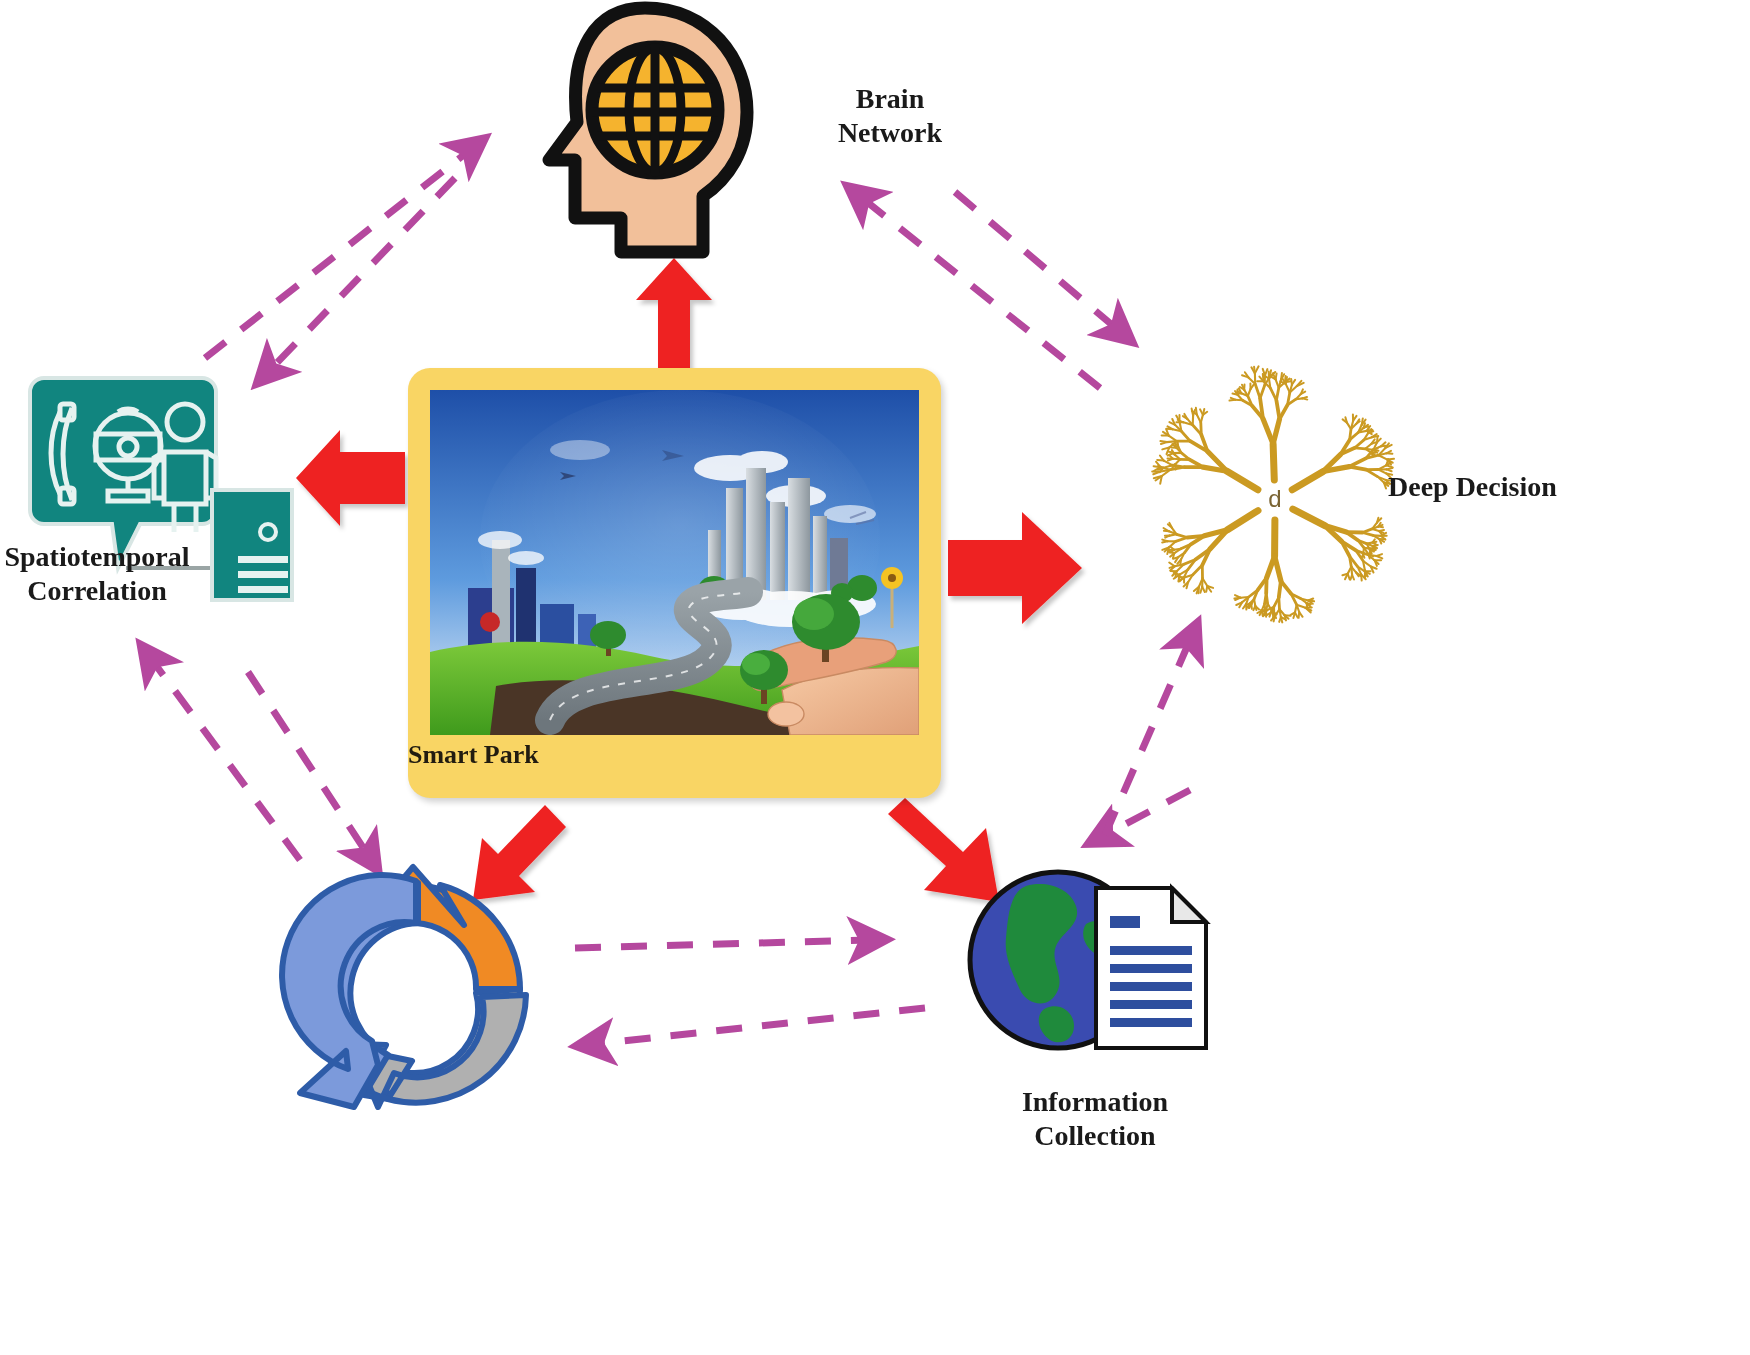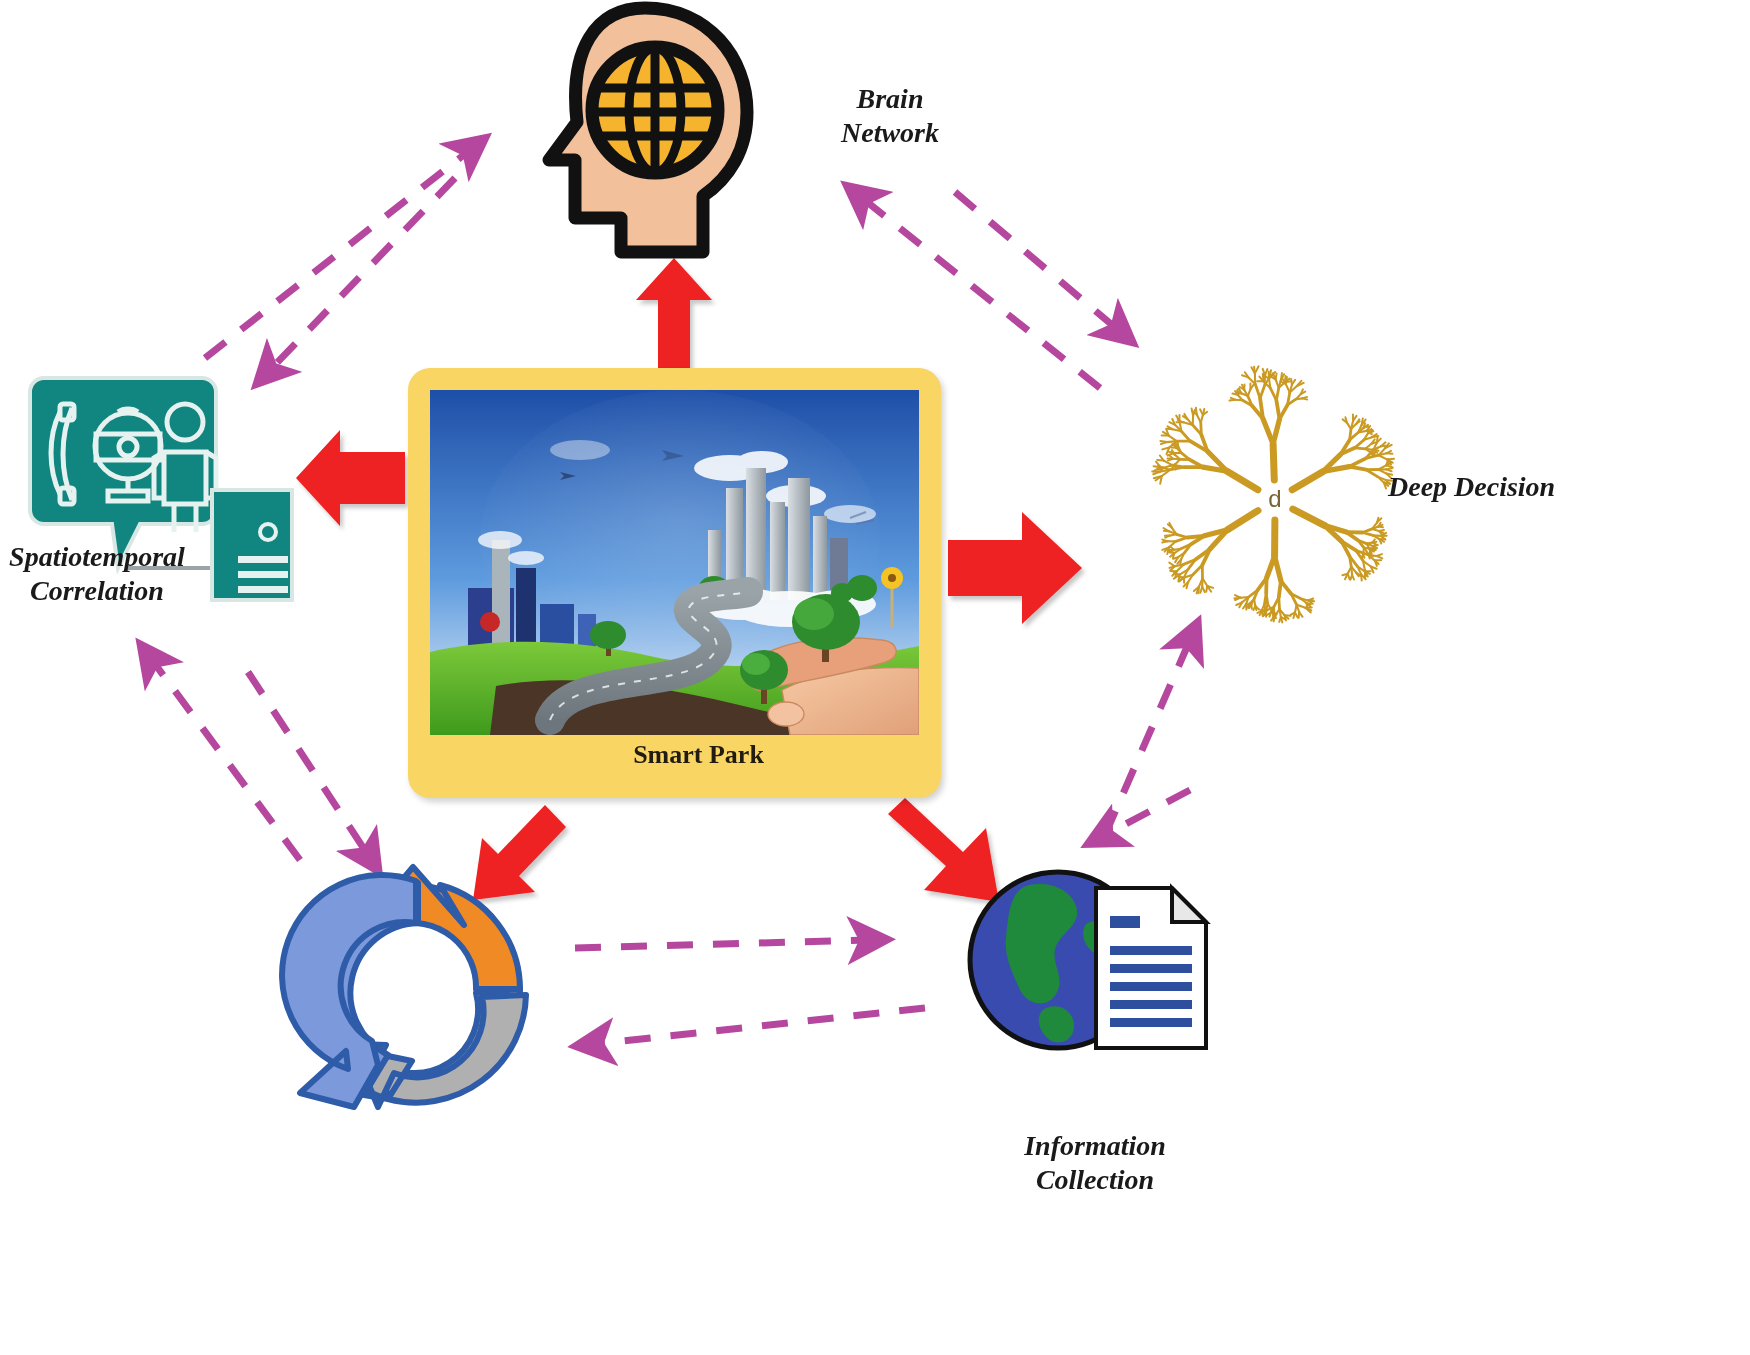--- a/index.html
+++ b/index.html
@@ -1,35 +1,35 @@
 <!DOCTYPE html>
 <html><head>
 <meta charset="utf-8">
 <style>
   html,body{margin:0;padding:0;background:#ffffff;}
   body{width:1750px;height:1355px;position:relative;overflow:hidden;
        font-family:"Liberation Serif", serif;}
   .stage{position:absolute;inset:0;}
   .lbl{position:absolute;font-family:"Liberation Serif",serif;font-weight:bold;
-       color:#1a1a1a;text-align:center;line-height:1.22;font-style:italic;}
+       color:#1a1a1a;text-align:center;line-height:1.22;}
 
   
   #smartpark-card{position:absolute;left:408px;top:368px;width:533px;height:430px;
      background:#F9D564;border-radius:22px;box-shadow:3px 4px 6px rgba(0,0,0,.18);}
   #smartpark-photo{position:absolute;left:22px;top:22px;width:489px;height:345px;
      overflow:hidden;background:#1c4f9c;}
-  #smartpark-label{position:absolute;left:0;top:372px;width:533px;text-align:center;
-     font-size:26px;font-weight:bold;color:#221c10;font-family:"Liberation Serif",serif;margin-left:24px;}
+  #smartpark-label{position:absolute;left:0;top:372px;width:533px;
+     font-size:26px;font-weight:bold;color:#221c10;font-family:"Liberation Serif",serif;}
 
   
   #brain-label{left:770px;top:82px;width:240px;font-size:28px;}
   #spatio-label{left:-8px;top:540px;width:210px;font-size:28px;}
   #deep-label{left:1388px;top:470px;width:350px;font-size:28px;text-align:left;}
   #data-label{left:282px;top:1145px;width:240px;font-size:28px;}
-  #info-label{left:960px;top:1085px;width:270px;font-size:28px;margin-top:44px;}
+  #info-label{left:960px;top:1085px;width:270px;font-size:28px;}
 
   svg{overflow:visible;}
 </style>
 </head>
 <body>
 
 <div class="stage">
 
   <svg width="1750" height="1355" style="position:absolute;left:0;top:0;">
     <defs>

